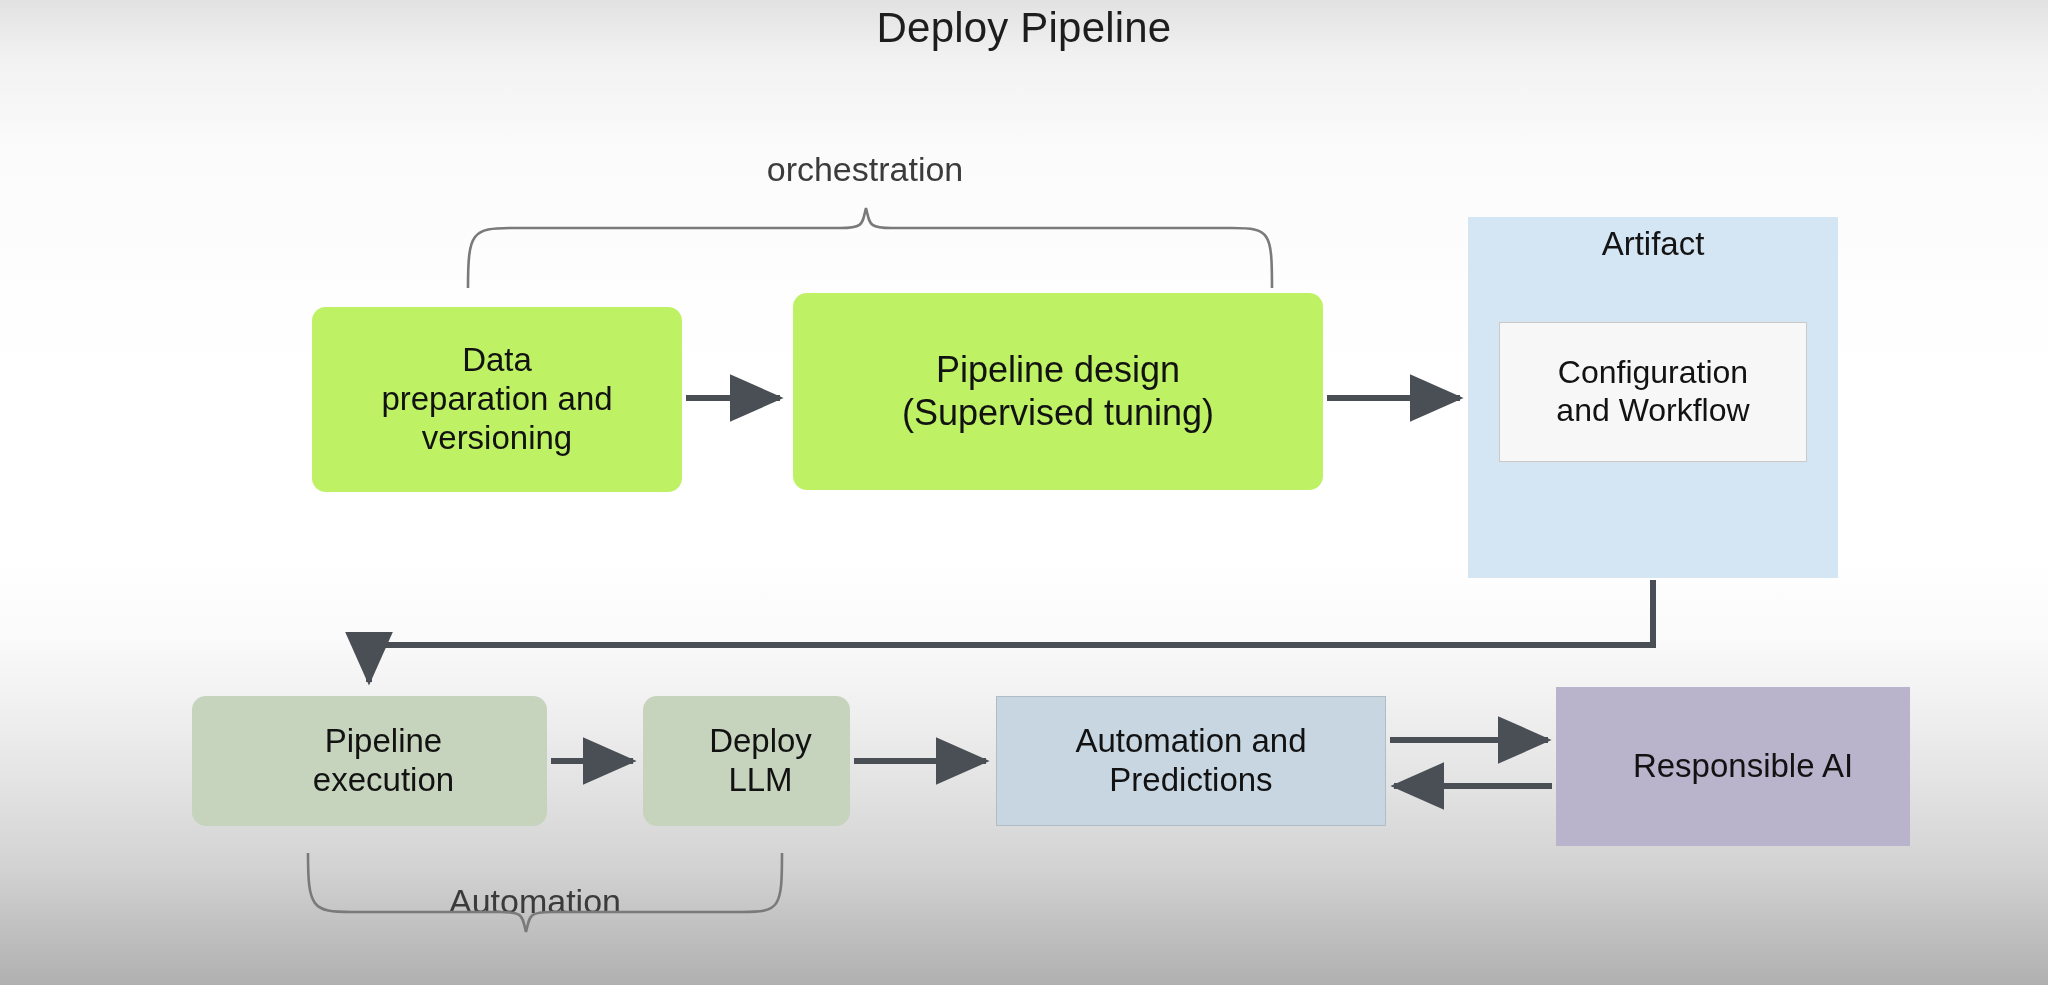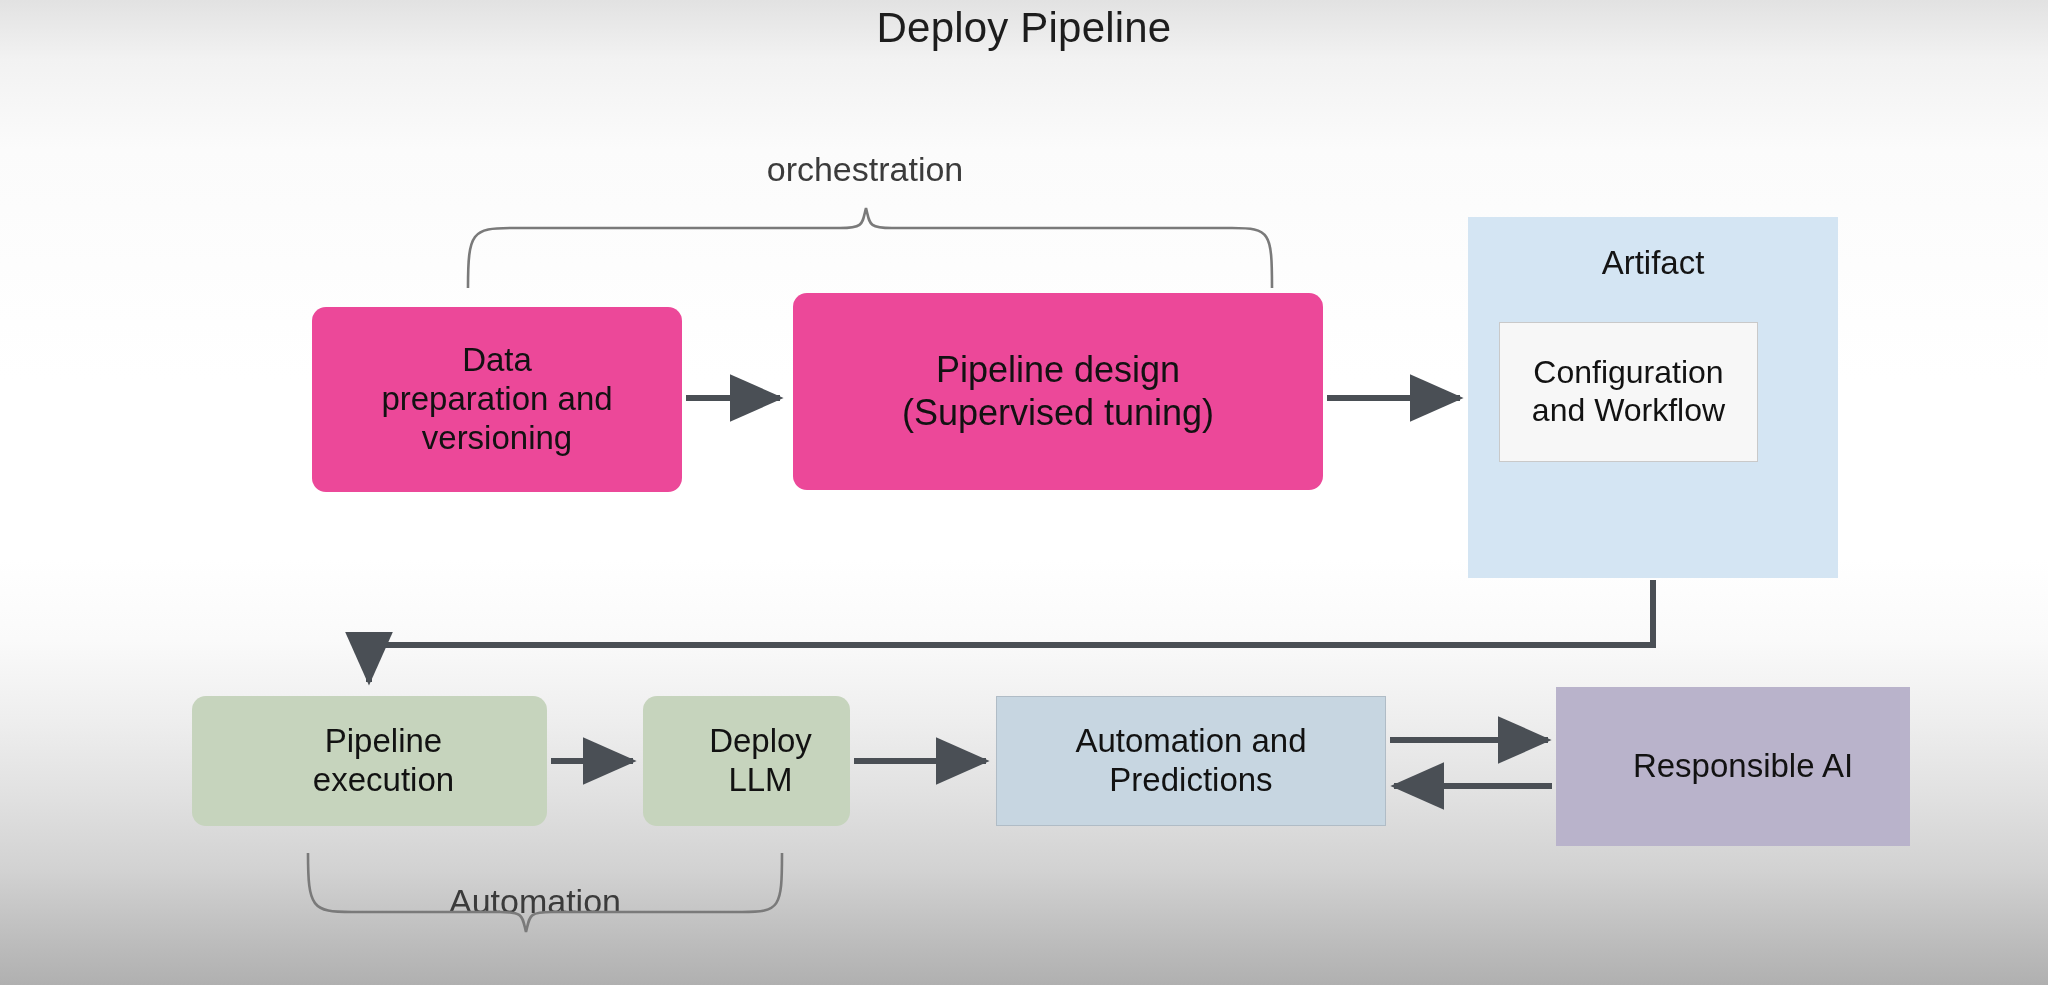--- a/index.html
+++ b/index.html
@@ -53,21 +53,21 @@
     box-sizing: border-box;
     display: flex;
     align-items: center;
     justify-content: center;
     text-align: center;
     color: #121212;
     line-height: 1.18;
     white-space: pre-line;
   }
   .node.yellow {
-    background: #ec4899;
+    background: #bef264;
     border-radius: 14px;
   }
   .node.green {
     background: #c6d4bd;
     border-radius: 14px;
     padding-left: 28px;
   }
   .node.bluebox {
     background: #d4e5f3;
   }
@@ -110,22 +110,22 @@
   <div class="brace-label" style="left: 310px; top: 882px; width: 450px;">Automation</div>
 
   <div class="node yellow" style="left: 312px; top: 307px; width: 370px; height: 185px; font-size: 33px;">Data
 preparation and
 versioning</div>
 
   <div class="node yellow" style="left: 793px; top: 293px; width: 530px; height: 197px; font-size: 36px;">Pipeline design
 (Supervised tuning)</div>
 
   <div class="node bluebox" style="left: 1468px; top: 217px; width: 370px; height: 361px;"></div>
-  <div class="artifact-title" style="left: 1468px; top: 244px; width: 370px;">Artifact</div>
-  <div class="node inner-white" style="left: 1499px; top: 322px; width: 259px; height: 140px; font-size: 32px;">Configuration
+  <div class="artifact-title" style="left: 1468px; top: 225px; width: 370px;">Artifact</div>
+  <div class="node inner-white" style="left: 1499px; top: 322px; width: 308px; height: 140px; font-size: 32px;">Configuration
 and Workflow</div>
 
   <div class="node green" style="left: 192px; top: 696px; width: 355px; height: 130px; font-size: 33px;">Pipeline
 execution</div>
 
   <div class="node green" style="left: 643px; top: 696px; width: 207px; height: 130px; font-size: 33px;">Deploy
 LLM</div>
 
   <div class="node steel" style="left: 996px; top: 696px; width: 390px; height: 130px; font-size: 33px;">Automation and
 Predictions</div>

